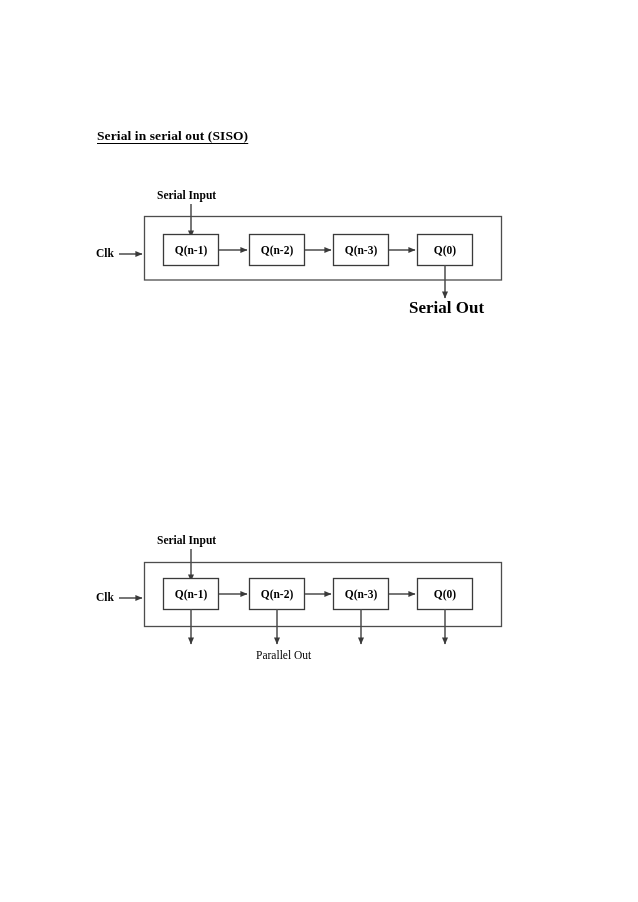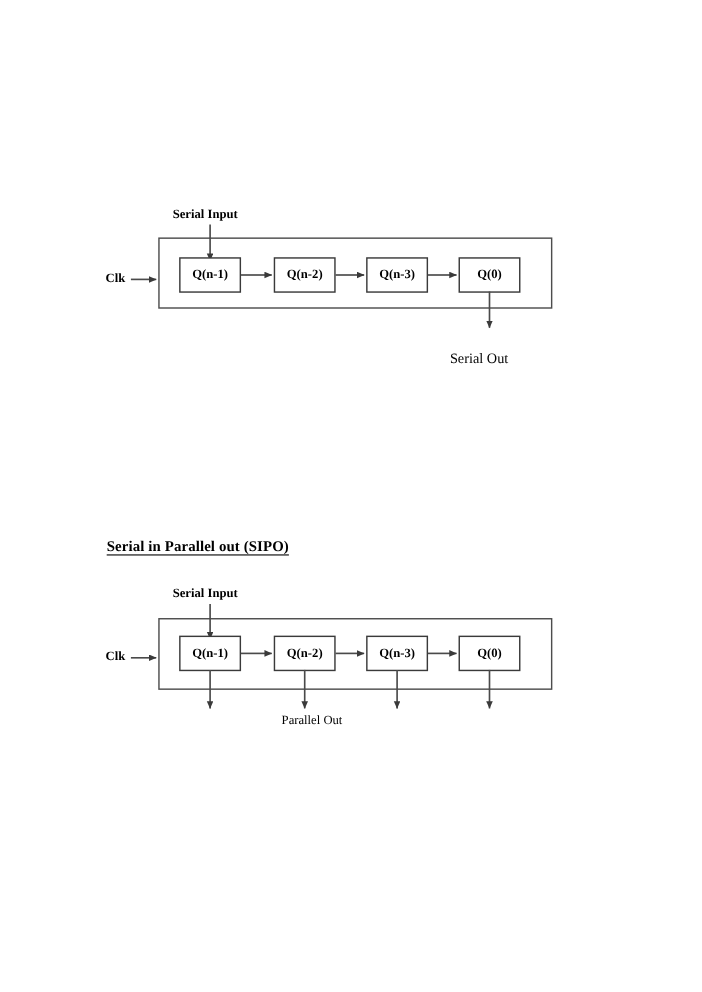--- a/index.html
+++ b/index.html
@@ -55,20 +55,21 @@
   }
   .wire-head {
     fill: #3a3a3a;
   }
 </style>
 </head>
 <body>
 
 <div class="page">
 
+  <div class="section-title" style="left:97px; top:128px;">Serial in serial out (SISO)</div>
 
   <div class="diagram">
     <svg width="638" height="902" viewBox="0 0 638 902" xmlns="http://www.w3.org/2000/svg" style="position:absolute;left:0;top:0;pointer-events:none;">
       <defs>
         <marker id="ah" markerWidth="8" markerHeight="8" refX="6.6" refY="3" orient="auto" markerUnits="userSpaceOnUse">
           <path d="M0,0 L7,3 L0,6 z" class="wire-head"></path>
         </marker>
       </defs>
 
       <rect class="outer-rect" x="144.5" y="216.5" width="357" height="63.5"></rect>
@@ -87,28 +88,27 @@
       <line class="wire" x1="389" y1="250" x2="415" y2="250" marker-end="url(#ah)"></line>
 
       <line class="wire" x1="445" y1="265" x2="445" y2="298" marker-end="url(#ah)"></line>
     </svg>
   </div>
 
   <div style="position:absolute;left:96px;top:247px;font-weight:bold;font-size:11.5px;">Clk</div>
 
   <div style="position:absolute;left:157px;top:189px;font-weight:bold;font-size:11.5px;white-space:nowrap;">Serial Input</div>
 
-  <div style="position:absolute;left:409px;top:318px;font-weight:normal;font-size:13px;white-space:nowrap;">Serial Out</div>
+  <div style="position:absolute;left:409px;top:298px;font-weight:bold;font-size:17px;white-space:nowrap;">Serial Out</div>
 
   <div style="position:absolute;left:163px;top:234px;width:56px;height:32px;display:flex;align-items:center;justify-content:center;font-weight:bold;font-size:11.5px;">Q(n-1)</div>
   <div style="position:absolute;left:249px;top:234px;width:56px;height:32px;display:flex;align-items:center;justify-content:center;font-weight:bold;font-size:11.5px;">Q(n-2)</div>
   <div style="position:absolute;left:333px;top:234px;width:56px;height:32px;display:flex;align-items:center;justify-content:center;font-weight:bold;font-size:11.5px;">Q(n-3)</div>
   <div style="position:absolute;left:417px;top:234px;width:56px;height:32px;display:flex;align-items:center;justify-content:center;font-weight:bold;font-size:11.5px;">Q(0)</div>
 
-  <div class="section-title" style="left:97px; top:489px;">Serial in Parallel out (SIPO)</div>
 
   <div class="diagram">
     <svg width="638" height="902" viewBox="0 0 638 902" xmlns="http://www.w3.org/2000/svg" style="position:absolute;left:0;top:0;pointer-events:none;">
 
       <rect class="outer-rect" x="144.5" y="562.5" width="357" height="64"></rect>
 
       <line class="wire" x1="119" y1="598" x2="142" y2="598" marker-end="url(#ah)"></line>
 
       <line class="wire" x1="191" y1="549" x2="191" y2="581" marker-end="url(#ah)"></line>
 

